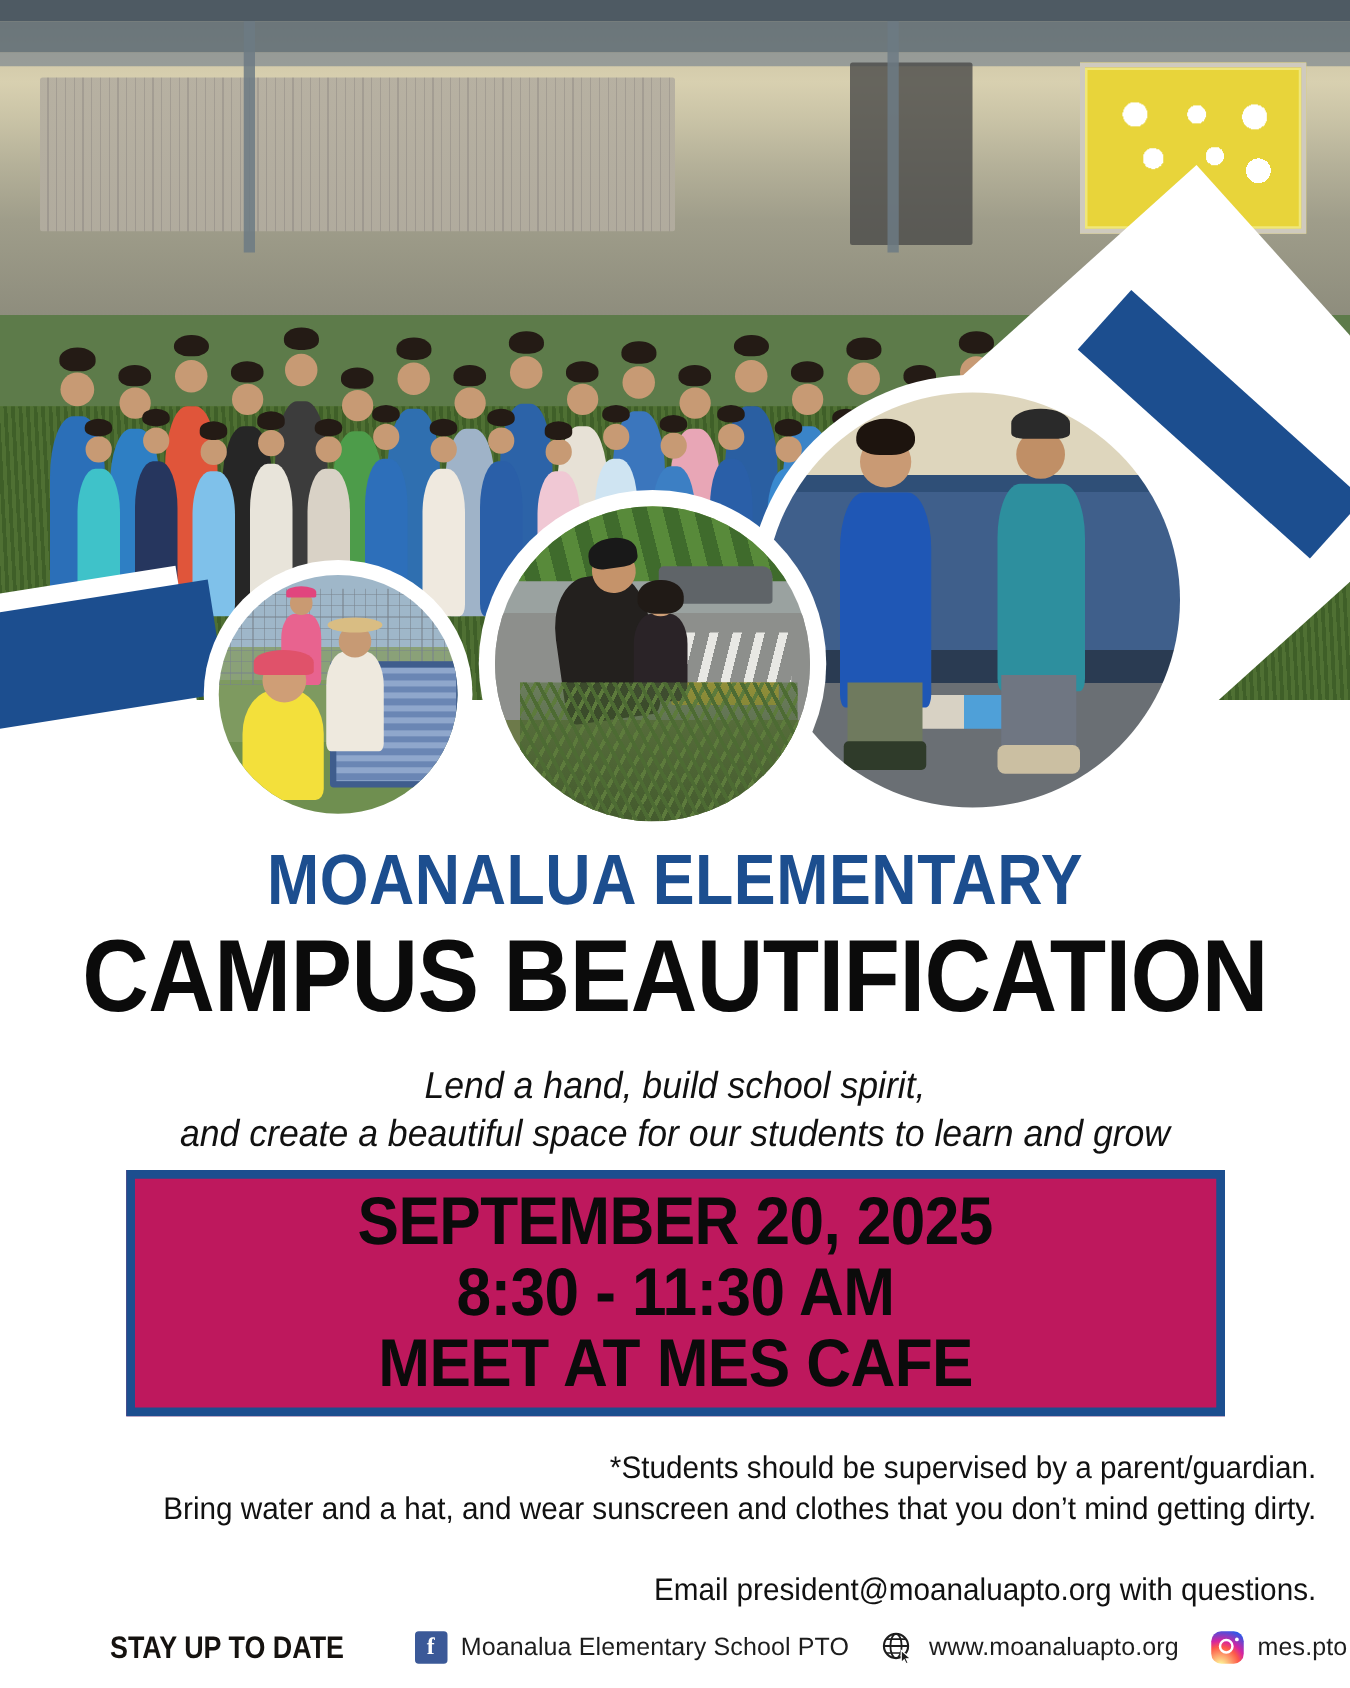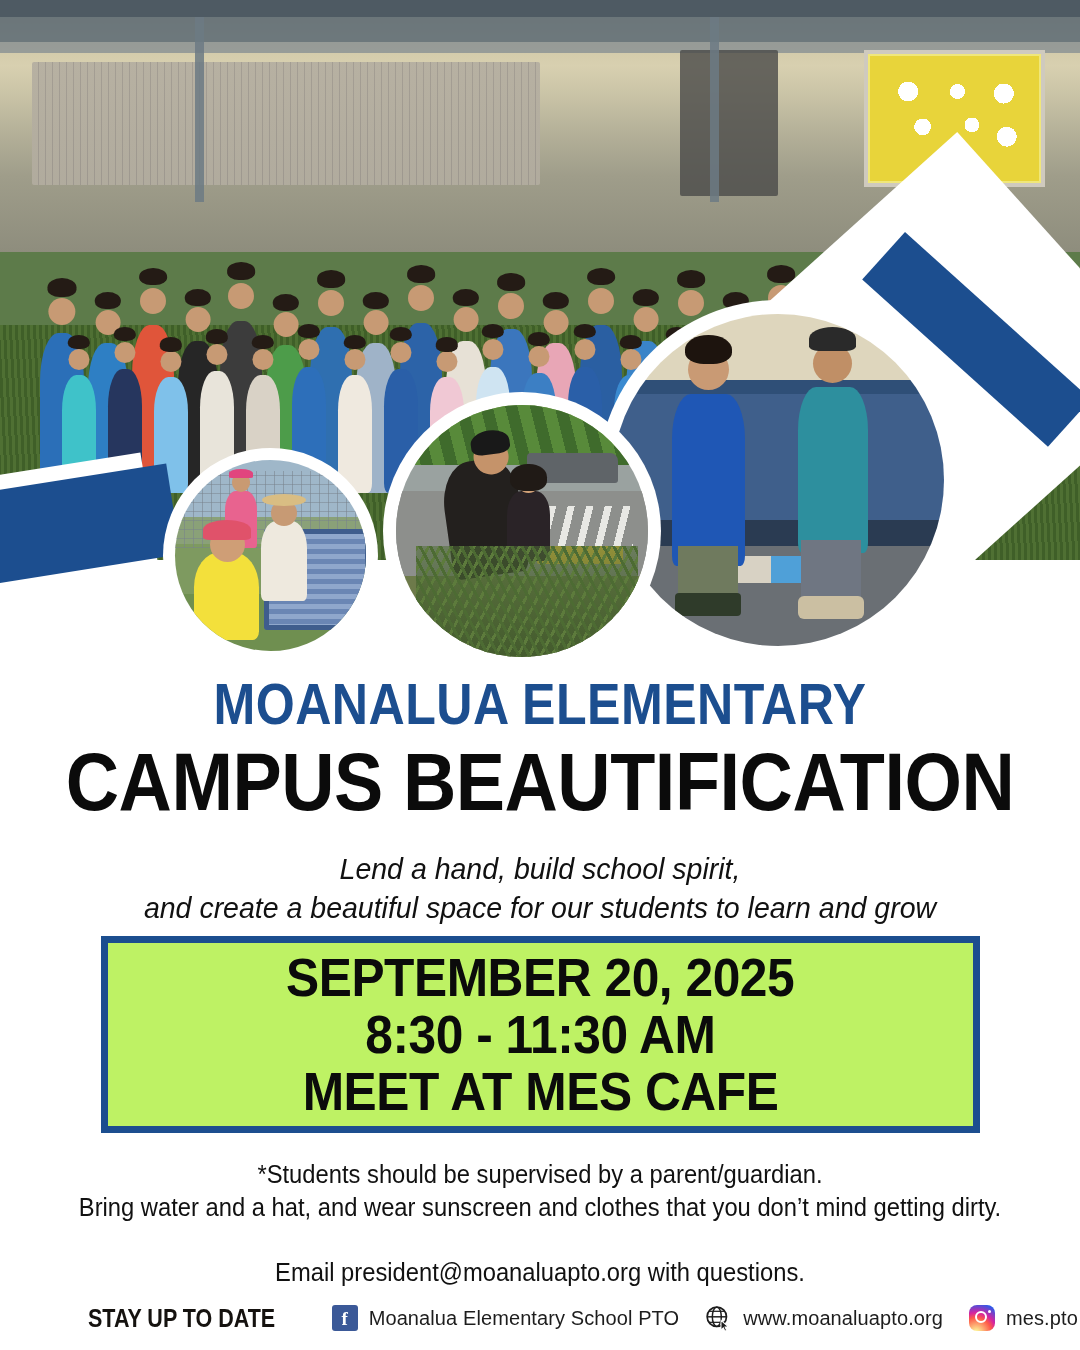--- a/index.html
+++ b/index.html
@@ -141,29 +141,29 @@
     font-family:"Liberation Sans", sans-serif;
     transform:scaleX(.9);transform-origin:center;
   }
   .tagline{
     text-align:center;color:#111;font-style:italic;font-size:30px;line-height:1.3;
     margin:26px 0 0 0;transform:scaleX(.95);transform-origin:center;
   }
 
   .event-box{
     position:absolute;left:101px;top:260px;width:879px;height:197px;
-    border:7px solid #1c4e8f;box-sizing:border-box;background:#bef264;
+    border:7px solid #1c4e8f;box-sizing:border-box;background:#be185d;
     display:flex;flex-direction:column;align-items:center;justify-content:center;
   }
   .event-line{
     font-weight:900;font-size:54px;line-height:1.06;color:#0b0b0b;text-align:center;
     letter-spacing:-.5px;transform:scaleX(.92);
   }
 
-  .notes{position:absolute;left:0;top:482px;width:1080px;text-align:center;}
+  .notes{position:absolute;left:0;top:482px;width:1080px;text-align:right;}
   .note-line{font-size:25px;color:#111;line-height:1.32;transform:scaleX(.95);}
   .note-email{font-size:25px;color:#111;margin-top:34px;transform:scaleX(.95);}
 
   
   .footer{position:absolute;left:0;top:1293px;width:1080px;height:50px;
     display:flex;align-items:center;padding-left:88px;box-sizing:border-box;gap:26px;}
   .stay{font-weight:900;font-size:25px;letter-spacing:0px;color:#15120f;
     transform:scaleX(.86);transform-origin:left center;white-space:nowrap;}
   .f-item{display:flex;align-items:center;gap:11px;white-space:nowrap;}
   .f-label{font-size:20px;color:#1d1d1d;letter-spacing:.1px;}

